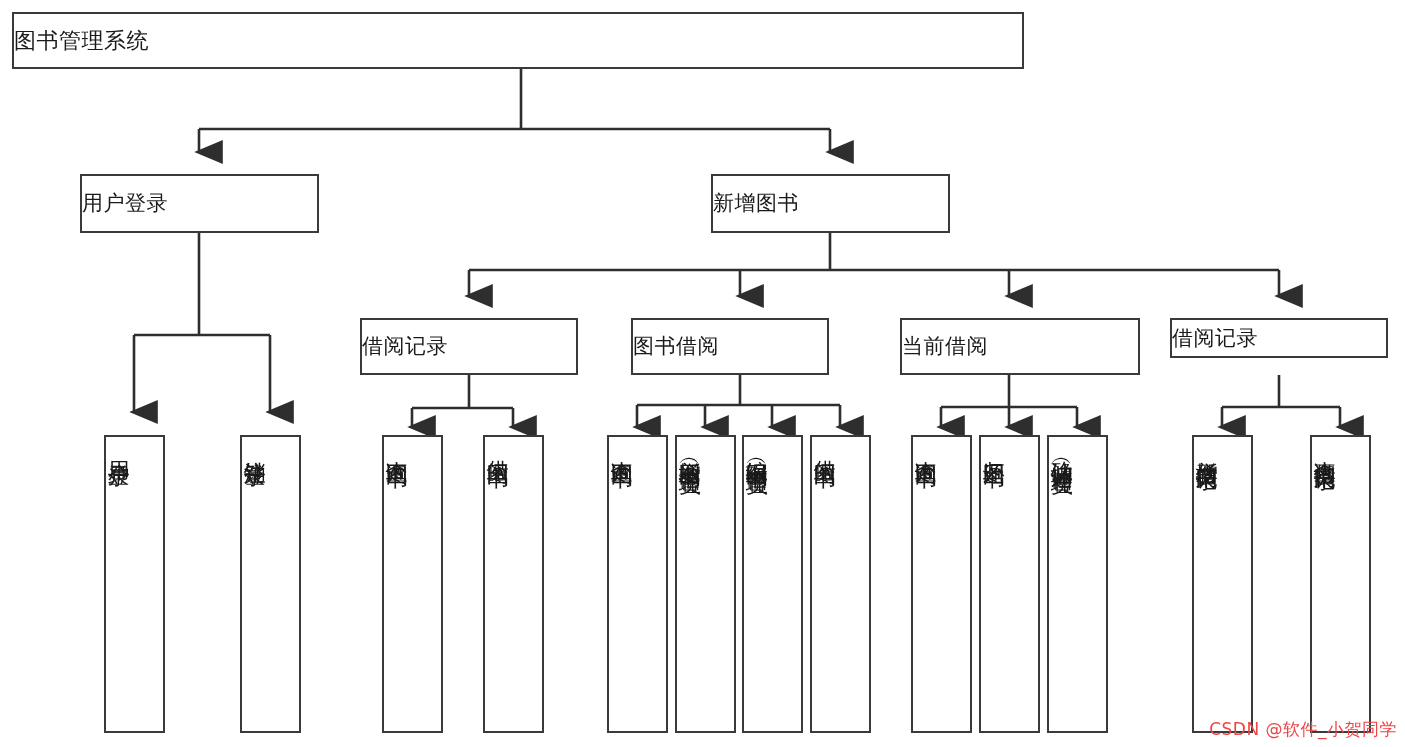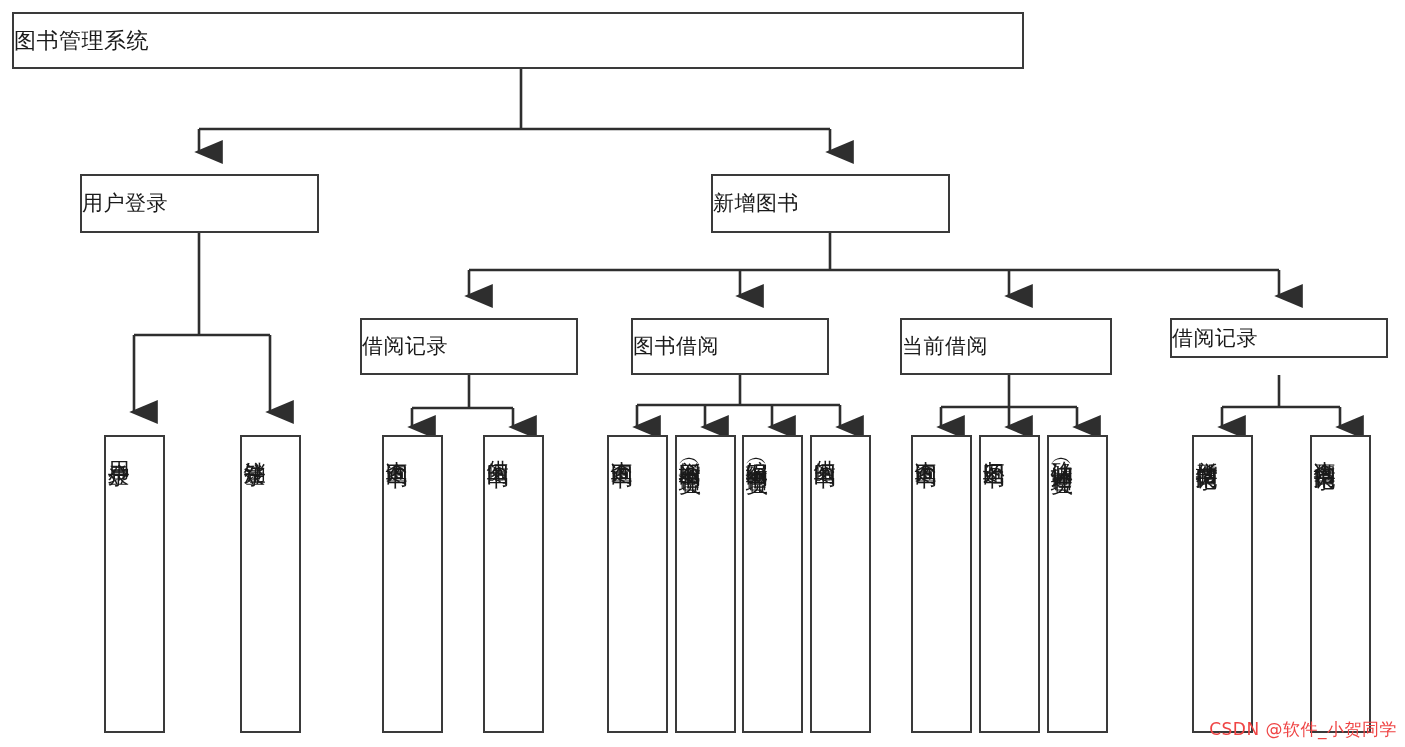--- a/index.html
+++ b/index.html
@@ -131,21 +131,21 @@
   <div class="node node-l2" style="left:711px; top:174px; width:239px; height:59px;">
     <span class="lbl">新增图书</span>
   </div>
 
   <div class="node node-l3" style="left:360px; top:318px; width:218px; height:57px;">
     <span class="lbl">借阅记录</span>
   </div>
   <div class="node node-l3" style="left:631px; top:318px; width:198px; height:57px;">
     <span class="lbl">图书借阅</span>
   </div>
-  <div class="node node-l3" style="left:900px; top:318px; width:212px; height:57px;">
+  <div class="node node-l3" style="left:900px; top:318px; width:240px; height:57px;">
     <span class="lbl">当前借阅</span>
   </div>
   <div class="node node-l3" style="left:1170px; top:318px; width:218px; height:40px;">
     <span class="lbl">借阅记录</span>
   </div>
 
   <div class="node node-leaf" style="left:104px; top:435px; width:61px; height:298px;">
     <span class="lbl">用户登录</span>
   </div>
   <div class="node node-leaf" style="left:240px; top:435px; width:61px; height:298px;">

